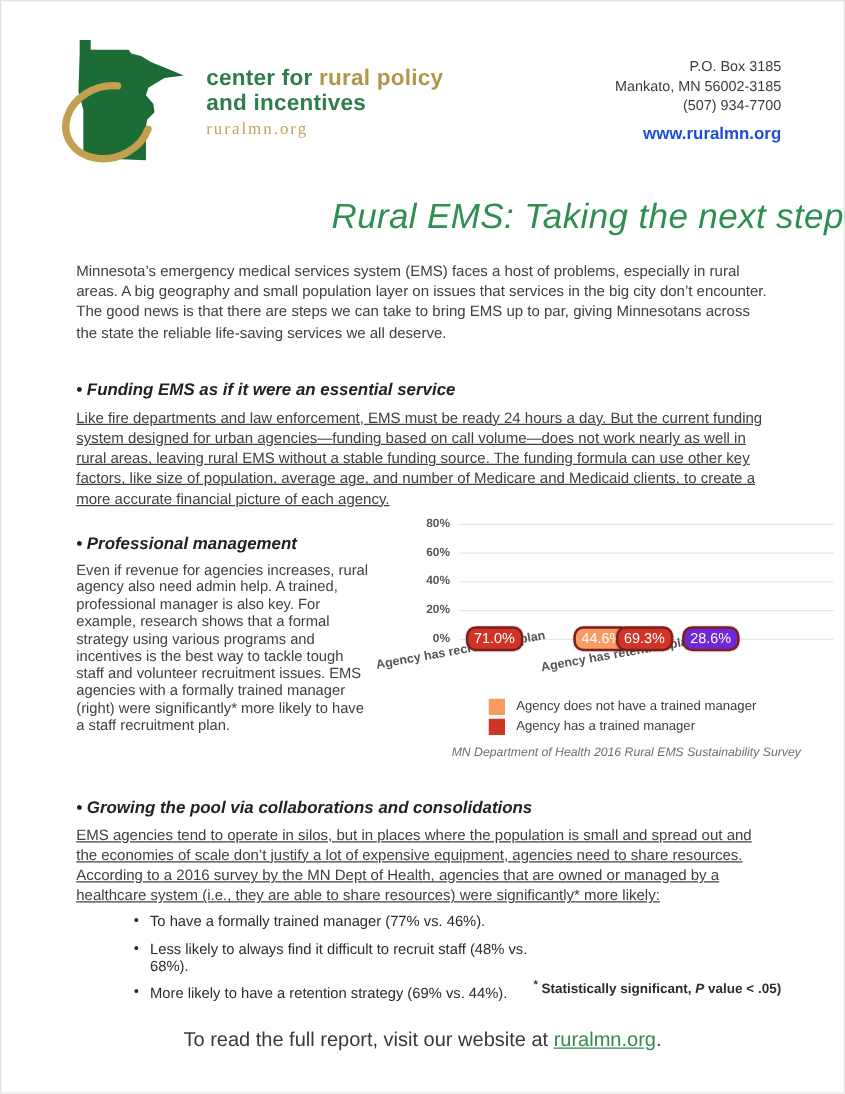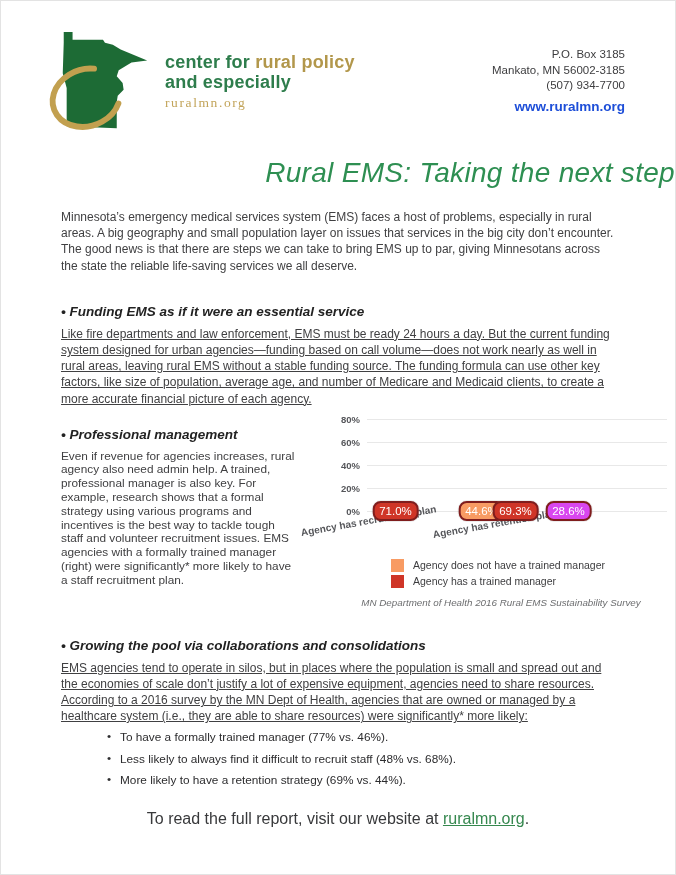--- a/index.html
+++ b/index.html
@@ -91,21 +91,21 @@
   <header class="header">
     <div class="logo-group">
       <svg class="logo-mark" viewBox="0 0 100 110">
         <path d="M 10,14 L 10,3 L 19,3 L 19,11 L 50,11 L 52,14 L 60,16 L 68,21 L 95,32
                  L 79,34 L 66,42 L 64,48 L 70,55 L 71,62 L 65,68 L 64,74 L 64,101
                  L 13,99 L 13,60 L 9,45 Z" fill="#1d6b35"></path>
         <path d="M 40.9,40.4 A 35 29 -20 1 0 65.7,75.8" fill="none" stroke="#c2a04f" stroke-width="6" stroke-linecap="round"></path>
       </svg>
       <div class="logo-text">
         <div class="logo-line1"><span>center for </span><span class="gold">rural policy</span></div>
-        <div class="logo-line2">and especially</div>
+        <div class="logo-line2">and incentives</div>
         <div class="logo-line3">ruralmn.org</div>
       </div>
     </div>
     <div class="address">
       <div>P.O. Box 3185</div>
       <div>Mankato, MN 56002-3185</div>
       <div>(507) 934-7700</div>
       <div class="website">www.ruralmn.org</div>
     </div>
   </header>
@@ -144,21 +144,21 @@
               </div>
               <div class="bar" style="height: 55.75%; background: rgb(248, 155, 99);">
                 <div class="bar-label" style="background: rgb(248, 155, 99); margin-left: 33px;">44.6%</div>
               </div>
             </div>
             <div class="bar-group">
               <div class="bar" style="height: 86.625%; background: rgb(207, 53, 39);">
                 <div class="bar-label" style="background: rgb(207, 53, 39);">69.3%</div>
               </div>
               <div class="bar" style="height: 35.75%; background: rgb(248, 155, 99);">
-                <div class="bar-label" style="background: #d946ef;">28.6%</div>
+                <div class="bar-label" style="background: #6d28d9;">28.6%</div>
               </div>
             </div>
           </div>
       </div>
       <div class="x-labels" id="x-labels">
           <div class="x-label">Agency has recruitment plan</div>
           <div class="x-label">Agency has retention plan</div>
         </div>
       <div class="legend" id="legend">
           <div class="legend-row">
@@ -176,17 +176,18 @@
 
   <h2 class="sec growing-head">• Growing the pool via collaborations and consolidations</h2>
   <p class="text-block sec-body">EMS agencies tend to operate in silos, but in places where the population is small and spread out and the economies of scale don’t justify a lot of expensive equipment, agencies need to share resources. According to a 2016 survey by the MN Dept of Health, agencies that are owned or managed by a healthcare system (i.e., they are able to share resources) were significantly* more likely:</p>
 
   <div class="bullets-row">
     <ul class="bullets">
       <li>To have a formally trained manager (77% vs. 46%).</li>
       <li>Less likely to always find it difficult to recruit staff (48% vs. 68%).</li>
       <li>More likely to have a retention strategy (69% vs. 44%).</li>
     </ul>
+    <div class="footnote"><sup>*</sup><span> Statistically significant, </span><span class="pval">P</span><span> value &lt; .05)</span></div>
   </div>
 
   <p class="cta"><span>To read the full report, visit our website at </span><a href="#">ruralmn.org</a><span>.</span></p>
 
 </div>
 
 </body></html>

